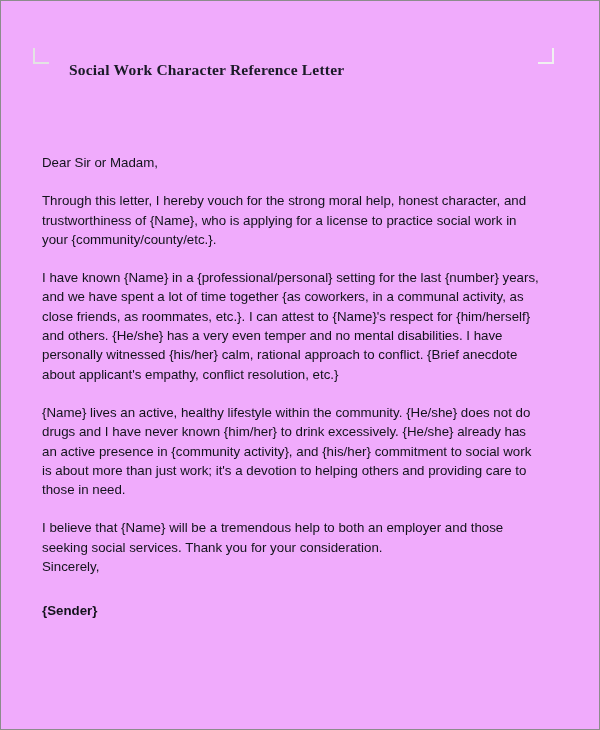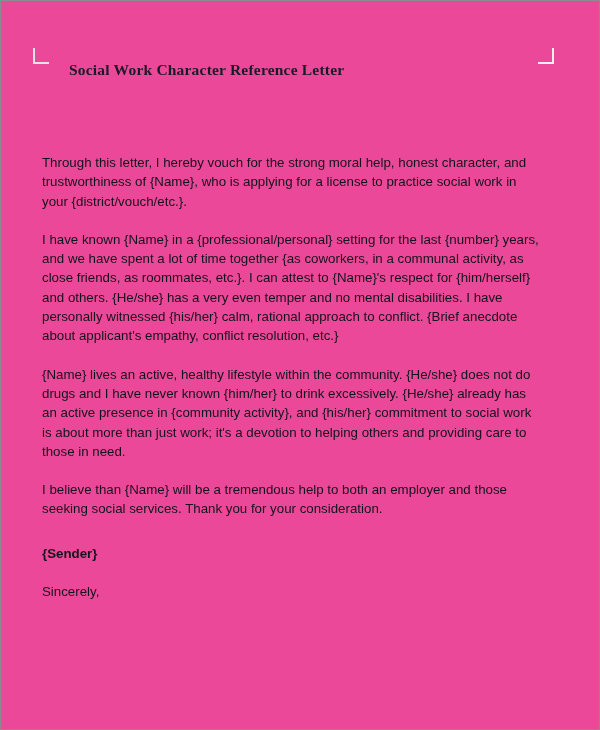--- a/index.html
+++ b/index.html
@@ -7,21 +7,21 @@
     padding: 0;
     background: #ffffff;
   }
 
   .page {
     position: relative;
     width: 600px;
     height: 730px;
     box-sizing: border-box;
     border: 1px solid #8c8c8c;
-    background: #ec4899;
+    background: #f0abfc;
     overflow: hidden;
   }
 
   
   .corner-mark {
     position: absolute;
     width: 14px;
     height: 14px;
     pointer-events: none;
   }
@@ -89,27 +89,28 @@
 
 <div class="page">
 
   <div class="corner-mark tl"></div>
   <div class="corner-mark tr"></div>
 
   <div class="doc-title">Social Work Character Reference Letter</div>
 
   <div class="letter-body">
 
+    <p class="para salutation">Dear Sir or Madam,</p>
 
     <div id="paragraphs-container">
-        <p class="para"><span>Through this letter, I hereby vouch for the strong moral help, honest character, and trustworthiness of </span><span class="ph">{Name}</span><span>, who is applying for a license to practice social work in your </span><span class="ph">{district/vouch/etc.}</span><span>.</span></p>
+        <p class="para"><span>Through this letter, I hereby vouch for the strong moral help, honest character, and trustworthiness of </span><span class="ph">{Name}</span><span>, who is applying for a license to practice social work in your </span><span class="ph">{community/county/etc.}</span><span>.</span></p>
         <p class="para"><span>I have known </span><span class="ph">{Name}</span><span> in a </span><span class="ph">{professional/personal}</span><span> setting for the last </span><span class="ph">{number}</span><span> years, and we have spent a lot of time together </span><span class="ph">{as coworkers, in a communal activity, as close friends, as roommates, etc.}</span><span>. I can attest to </span><span class="ph">{Name}</span><span>'s respect for </span><span class="ph">{him/herself}</span><span> and others. </span><span class="ph">{He/she}</span><span> has a very even temper and no mental disabilities. I have personally witnessed </span><span class="ph">{his/her}</span><span> calm, rational approach to conflict. </span><span class="ph">{Brief anecdote about applicant's empathy, conflict resolution, etc.}</span></p>
         <p class="para"><span class="ph">{Name}</span><span> lives an active, healthy lifestyle within the community. </span><span class="ph">{He/she}</span><span> does not do drugs and I have never known </span><span class="ph">{him/her}</span><span> to drink excessively. </span><span class="ph">{He/she}</span><span> already has an active presence in </span><span class="ph">{community activity}</span><span>, and </span><span class="ph">{his/her}</span><span> commitment to social work is about more than just work; it's a devotion to helping others and providing care to those in need.</span></p>
-        <p class="para"><span>I believe than </span><span class="ph">{Name}</span><span> will be a tremendous help to both an employer and those seeking social services. Thank you for your consideration.</span></p>
+        <p class="para"><span>I believe that </span><span class="ph">{Name}</span><span> will be a tremendous help to both an employer and those seeking social services. Thank you for your consideration.</span></p>
       </div>
 
+    <p class="para signoff">Sincerely,</p>
+
     <p class="para signature">{Sender}</p>
-
-    <p class="para signoff">Sincerely,</p>
 
   </div>
 
 </div>
 
 </body></html>

